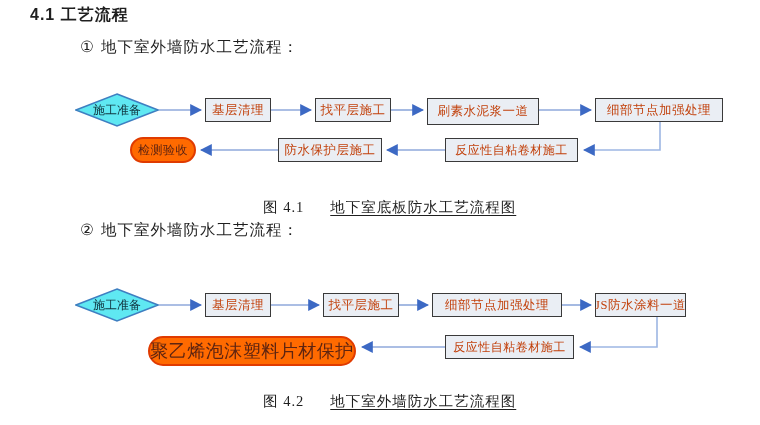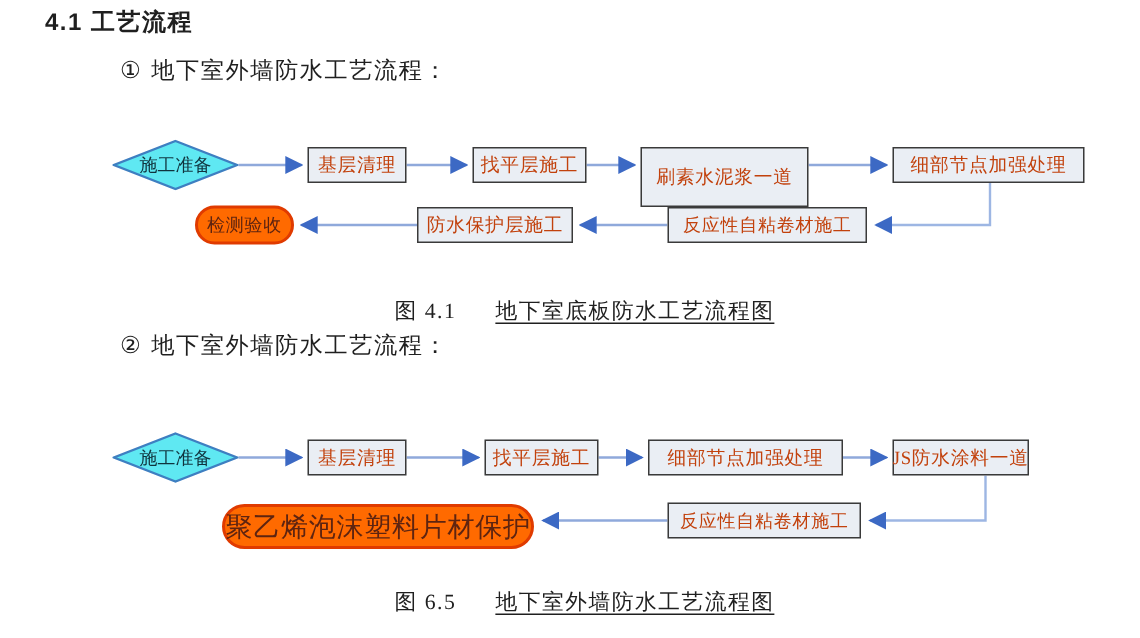--- a/index.html
+++ b/index.html
@@ -73,21 +73,21 @@
 
   <div class="fc-node fc-diamond" style="left:55px;top:5px;width:84px;height:34px">
     <svg class="shape" viewBox="0 0 84 34" preserveAspectRatio="none">
       <polygon points="42,1 83,17 42,33 1,17" fill="#5fe8f2" stroke="#3e7fc1" stroke-width="1.5"></polygon>
     </svg>
     <span class="lbl">施工准备</span>
   </div>
 
   <div class="fc-node fc-box" style="left:185px;top:10px;width:66px;height:24px">基层清理</div>
   <div class="fc-node fc-box" style="left:295px;top:10px;width:76px;height:24px">找平层施工</div>
-  <div class="fc-node fc-box" style="left:407px;top:10px;width:112px;height:40px">刷素水泥浆一道</div>
+  <div class="fc-node fc-box" style="left:407px;top:10px;width:112px;height:27px">刷素水泥浆一道</div>
   <div class="fc-node fc-box" style="left:575px;top:10px;width:128px;height:24px">细部节点加强处理</div>
 
   <div class="fc-node fc-box" style="left:425px;top:50px;width:133px;height:24px;font-size:12px">反应性自粘卷材施工</div>
   <div class="fc-node fc-box" style="left:258px;top:50px;width:104px;height:24px">防水保护层施工</div>
 
   <div class="fc-node fc-oval" style="left:110px;top:49px;width:66px;height:26px;border-radius:13px">检测验收</div>
 </div>
 
 <div class="abs caption" style="top:198px">
   <span>图 4.1</span><span class="cap-title">地下室底板防水工艺流程图</span>
@@ -125,14 +125,14 @@
   <div class="fc-node fc-box" style="left:303px;top:10px;width:76px;height:24px">找平层施工</div>
   <div class="fc-node fc-box" style="left:412px;top:10px;width:130px;height:24px">细部节点加强处理</div>
   <div class="fc-node fc-box" style="left:575px;top:10px;width:91px;height:24px">JS防水涂料一道</div>
 
   <div class="fc-node fc-box" style="left:425px;top:52px;width:129px;height:24px;font-size:12px">反应性自粘卷材施工</div>
 
   <div class="fc-node fc-oval" style="left:128px;top:53px;width:208px;height:30px;border-radius:15px;font-size:18px">聚乙烯泡沫塑料片材保护</div>
 </div>
 
 <div class="abs caption" style="top:392px">
-  <span>图 6.5</span><span class="cap-title">地下室外墙防水工艺流程图</span>
+  <span>图 4.2</span><span class="cap-title">地下室外墙防水工艺流程图</span>
 </div>
 
 </body></html>

